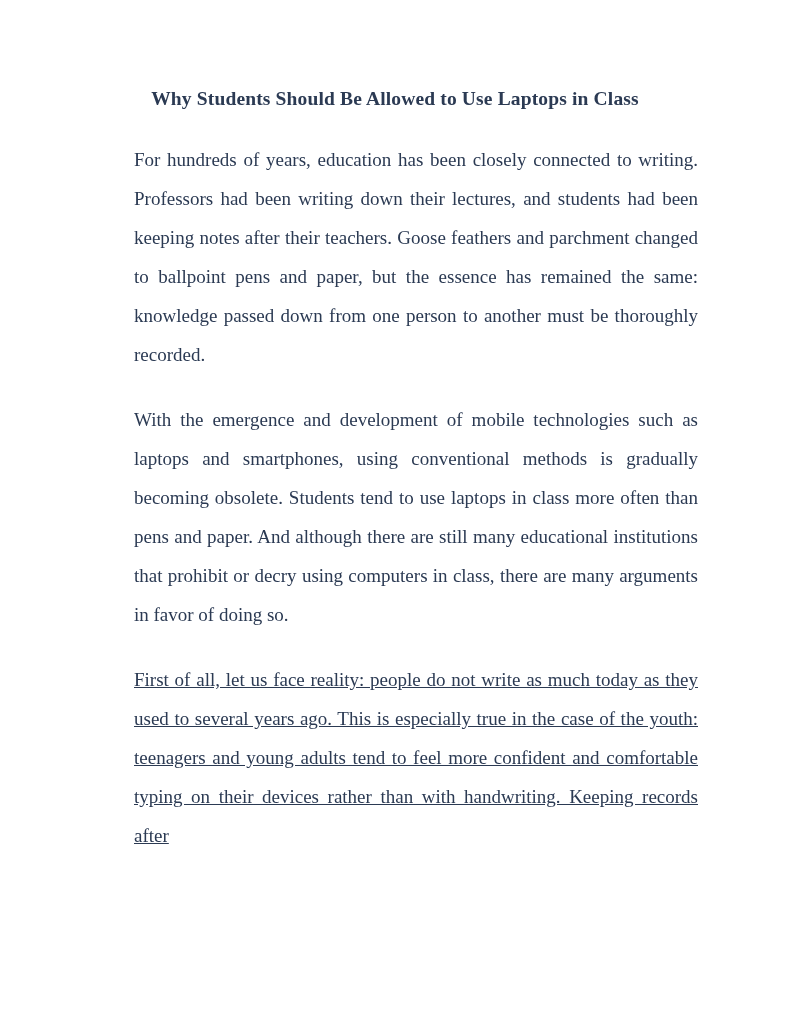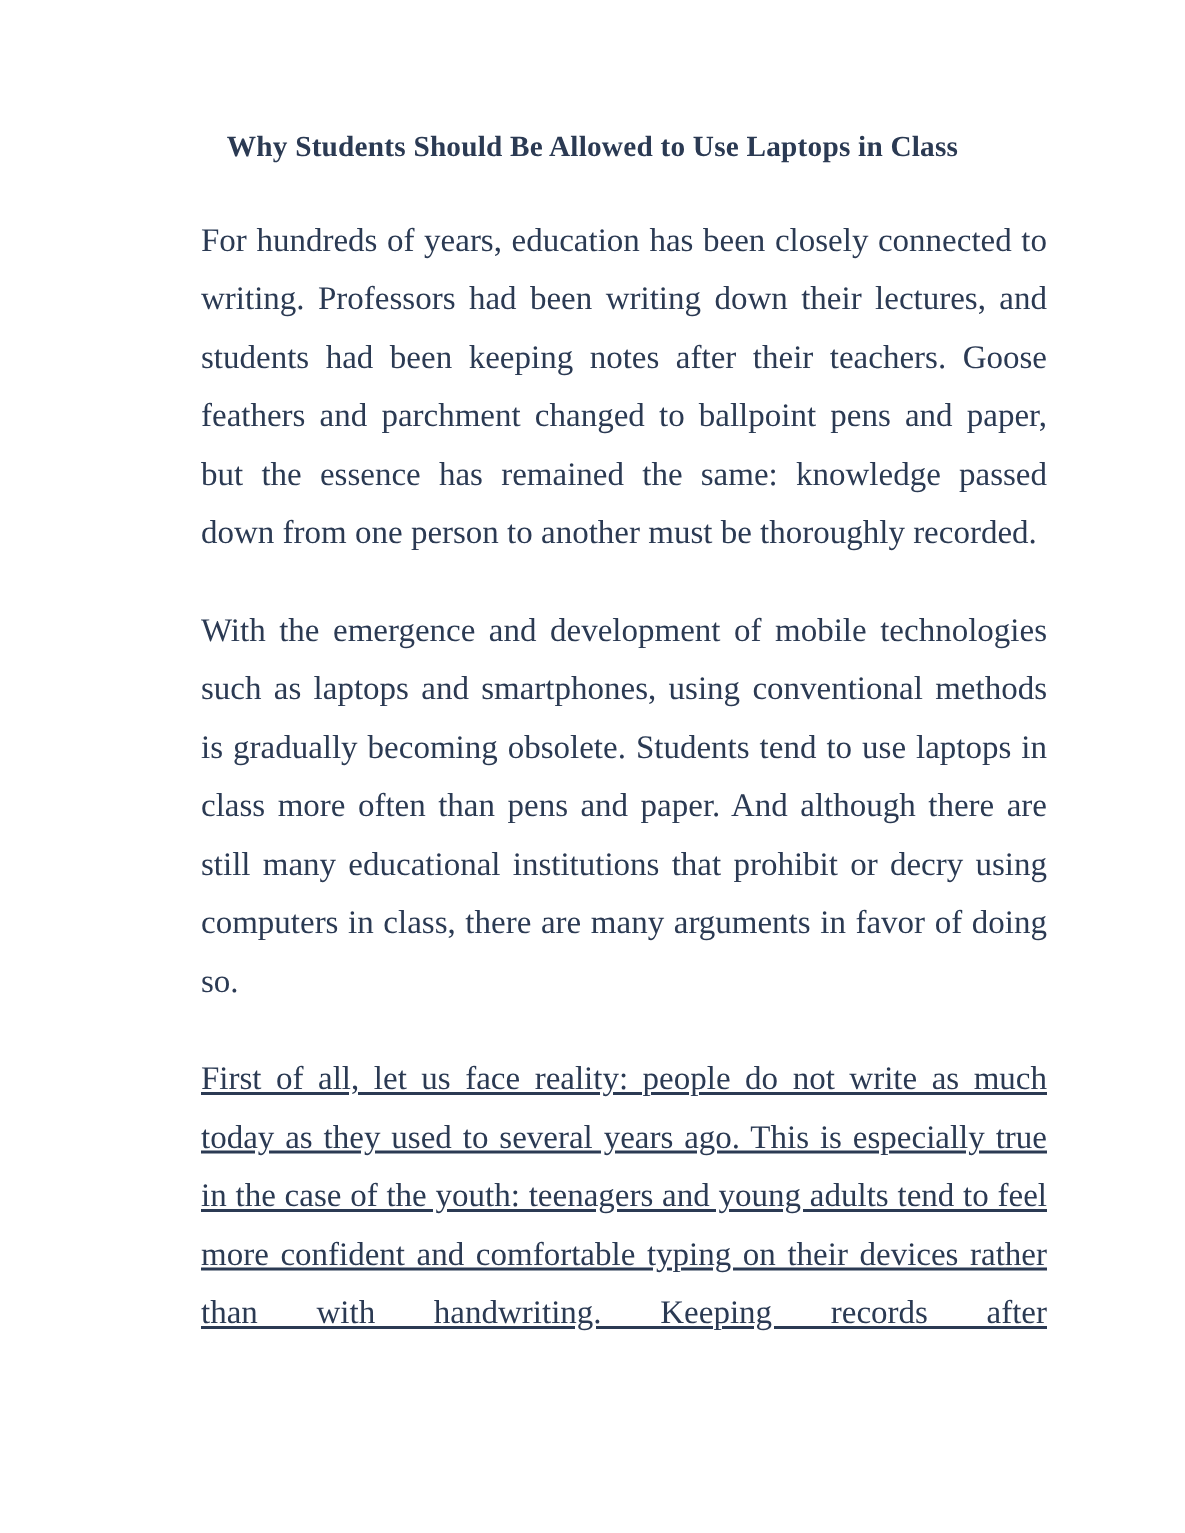--- a/index.html
+++ b/index.html
@@ -40,21 +40,21 @@
   .body-column {
     position: absolute;
     left: 134px;
     top: 140px;
     width: 564px;
   }
 
   .para {
     margin: 0 0 26px 0;
     font-family: "Liberation Serif", "DejaVu Serif", serif;
-    font-size: 22px;
+    font-size: 19px;
     line-height: 39px;
     color: #2b3a53;
     text-align: justify;
     text-justify: inter-word;
     -webkit-font-smoothing: antialiased;
     hyphens: none;
     -webkit-hyphens: none;
   }
 
   .para:last-child {

